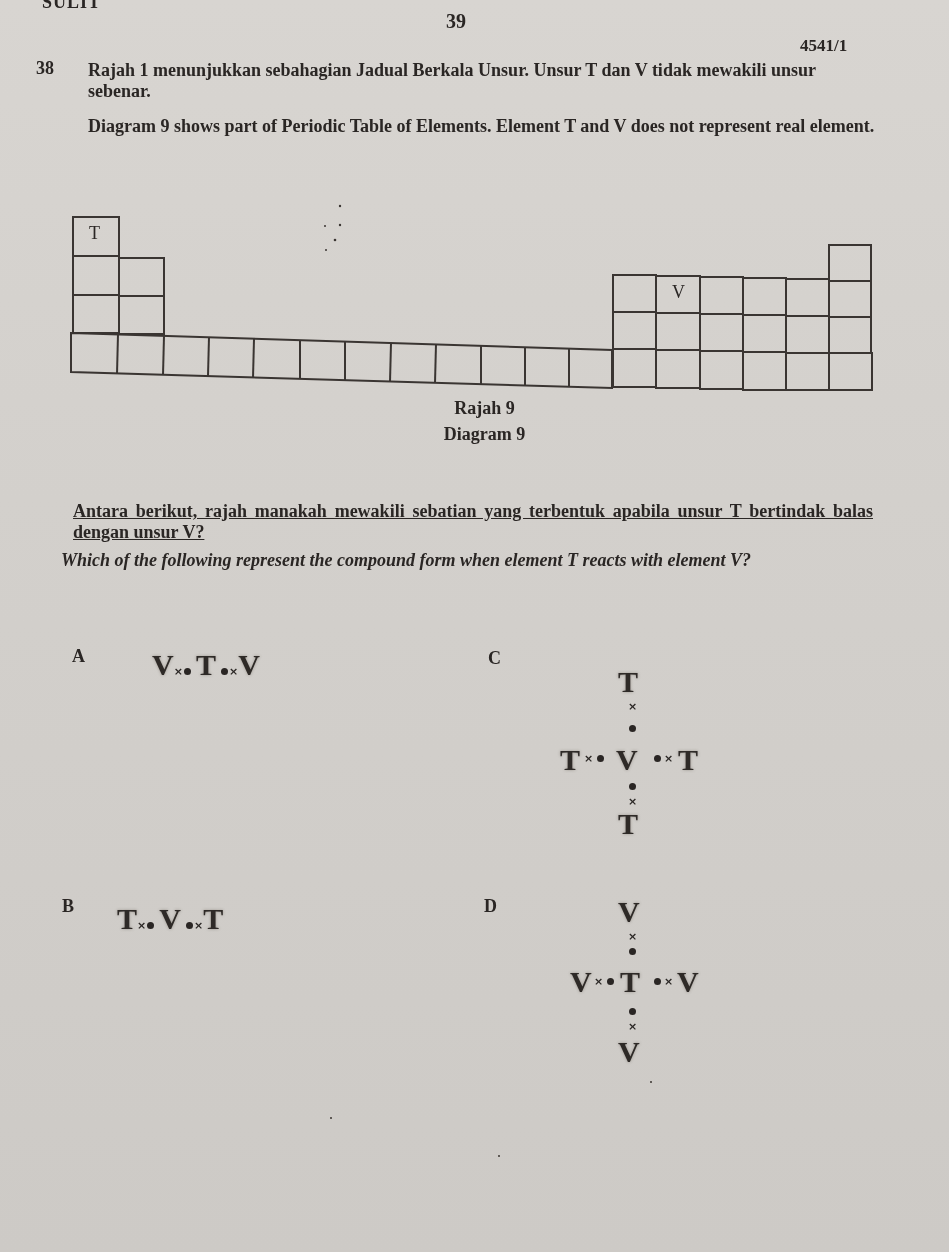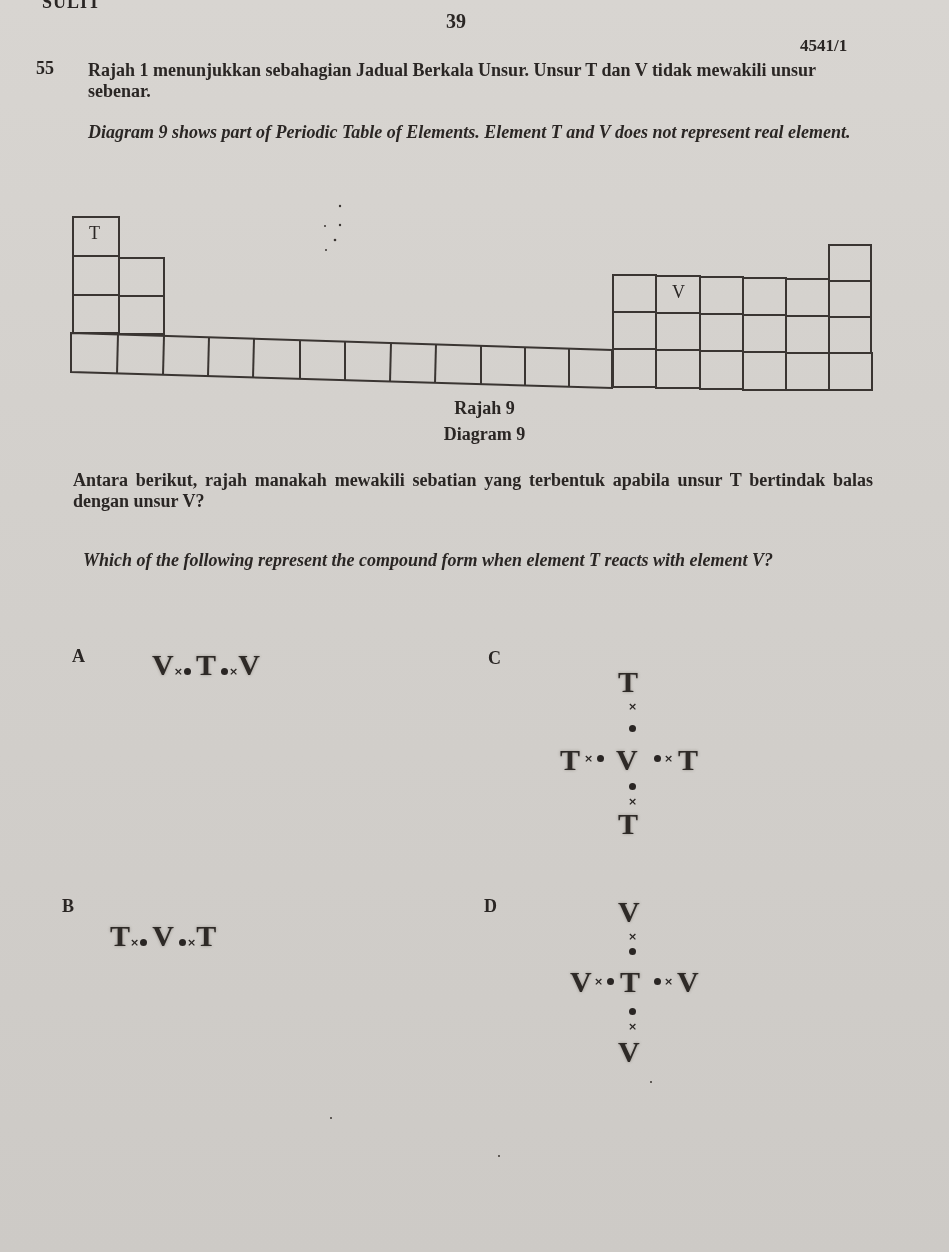--- a/index.html
+++ b/index.html
@@ -10,23 +10,23 @@
     color:#2a2624;
     position:relative;
   }
   .abs { position:absolute; }
   .hdr-sulit { left:42px; top:-8px; font-size:18px; font-weight:bold; letter-spacing:1px; }
   .hdr-page { left:446px; top:10px; font-size:20px; font-weight:bold; }
   .hdr-code { left:800px; top:36px; font-size:17px; font-weight:bold;text-align:center; }
   .qnum { left:36px; top:58px; font-size:18px; font-weight:bold; }
   .para { left:88px; font-size:18px; line-height:21px; font-weight:bold; width:790px; }
   .p-malay { top:60px; }
-  .p-eng { top:122px; font-style:italic; }
-  .p-q-malay { left:73px; top:470px; width:800px; text-align:justify; }
-  .p-q-eng { left:83px; top:550px; width:800px; font-style:italic; }
+  .p-eng { top:116px; }
+  .p-q-malay { left:73px; top:501px; width:800px; text-align:justify;text-decoration:underline; }
+  .p-q-eng { left:61px; top:550px; width:800px; font-style:italic; }
 
   
   .pt { left:0; top:0; width:949px; height:400px; pointer-events:none; }
   .pt svg { position:absolute; left:0; top:0; }
   .cell-label { font-size:18px; font-weight:normal; }
 
   .caption { left:0; width:949px; text-align:center; font-size:18px; font-weight:bold; }
   .cap1 { top:398px; left:10px; }
   .cap2 { top:424px; left:10px; }
 
@@ -39,21 +39,21 @@
   .cross { display:inline-block; font-size:11px; vertical-align:middle; font-family:"DejaVu Sans", sans-serif; font-weight:bold; }
   .speck { position:absolute; background:#3a3430; border-radius:50%; }
 </style>
 </head>
 <body>
 
 <div class="abs hdr-sulit">SULIT</div>
 <div class="abs hdr-page">39</div>
 <div class="abs hdr-code">4541/1</div>
 
-<div class="abs qnum">55</div>
+<div class="abs qnum">38</div>
 <div class="abs para p-malay">Rajah 1 menunjukkan sebahagian Jadual Berkala Unsur. Unsur T dan V tidak mewakili unsur sebenar.</div>
 <div class="abs para p-eng">Diagram 9 shows part of Periodic Table of Elements. Element T and V does not represent real element.</div>
 
 <div class="abs pt">
   <svg width="949" height="400" viewBox="0 0 949 400">
     <g stroke="#3a3532" stroke-width="2" fill="none">
 
       <rect x="73" y="217" width="46" height="39"></rect>
       <rect x="73" y="256" width="46" height="39"></rect>
       <rect x="73" y="295" width="46" height="38"></rect>
@@ -115,21 +115,21 @@
 <div class="abs para p-q-eng">Which of the following represent the compound form when element T reacts with element V?</div>
 
 <div class="abs opt-letter" style="left:72px; top:646px;">A</div>
 <div class="abs" style="left:152px; top:648px; white-space:nowrap;">
   <span class="sym">V</span><span class="cross">×</span><span class="dot"></span>
   <span class="sym">T</span>
   <span class="dot"></span><span class="cross">×</span><span class="sym">V</span>
 </div>
 
 <div class="abs opt-letter" style="left:62px; top:896px;">B</div>
-<div class="abs" style="left:110px; top:902px; white-space:nowrap;margin-top:17px;">
+<div class="abs" style="left:117px; top:902px; white-space:nowrap;">
   <span class="sym">T</span><span class="cross">×</span><span class="dot"></span>
   <span class="sym">V</span>
   <span class="dot"></span><span class="cross">×</span><span class="sym">T</span>
 </div>
 
 <div class="abs opt-letter" style="left:488px; top:648px;">C</div>
 <div class="abs" style="left:560px; top:665px; width:200px; height:190px;">
   <span class="sym abs" style="left:58px; top:0px;">T</span>
   <span class="cross abs" style="left:68px; top:35px;">×</span>
   <span class="dot abs" style="left:68px; top:60px;"></span>

